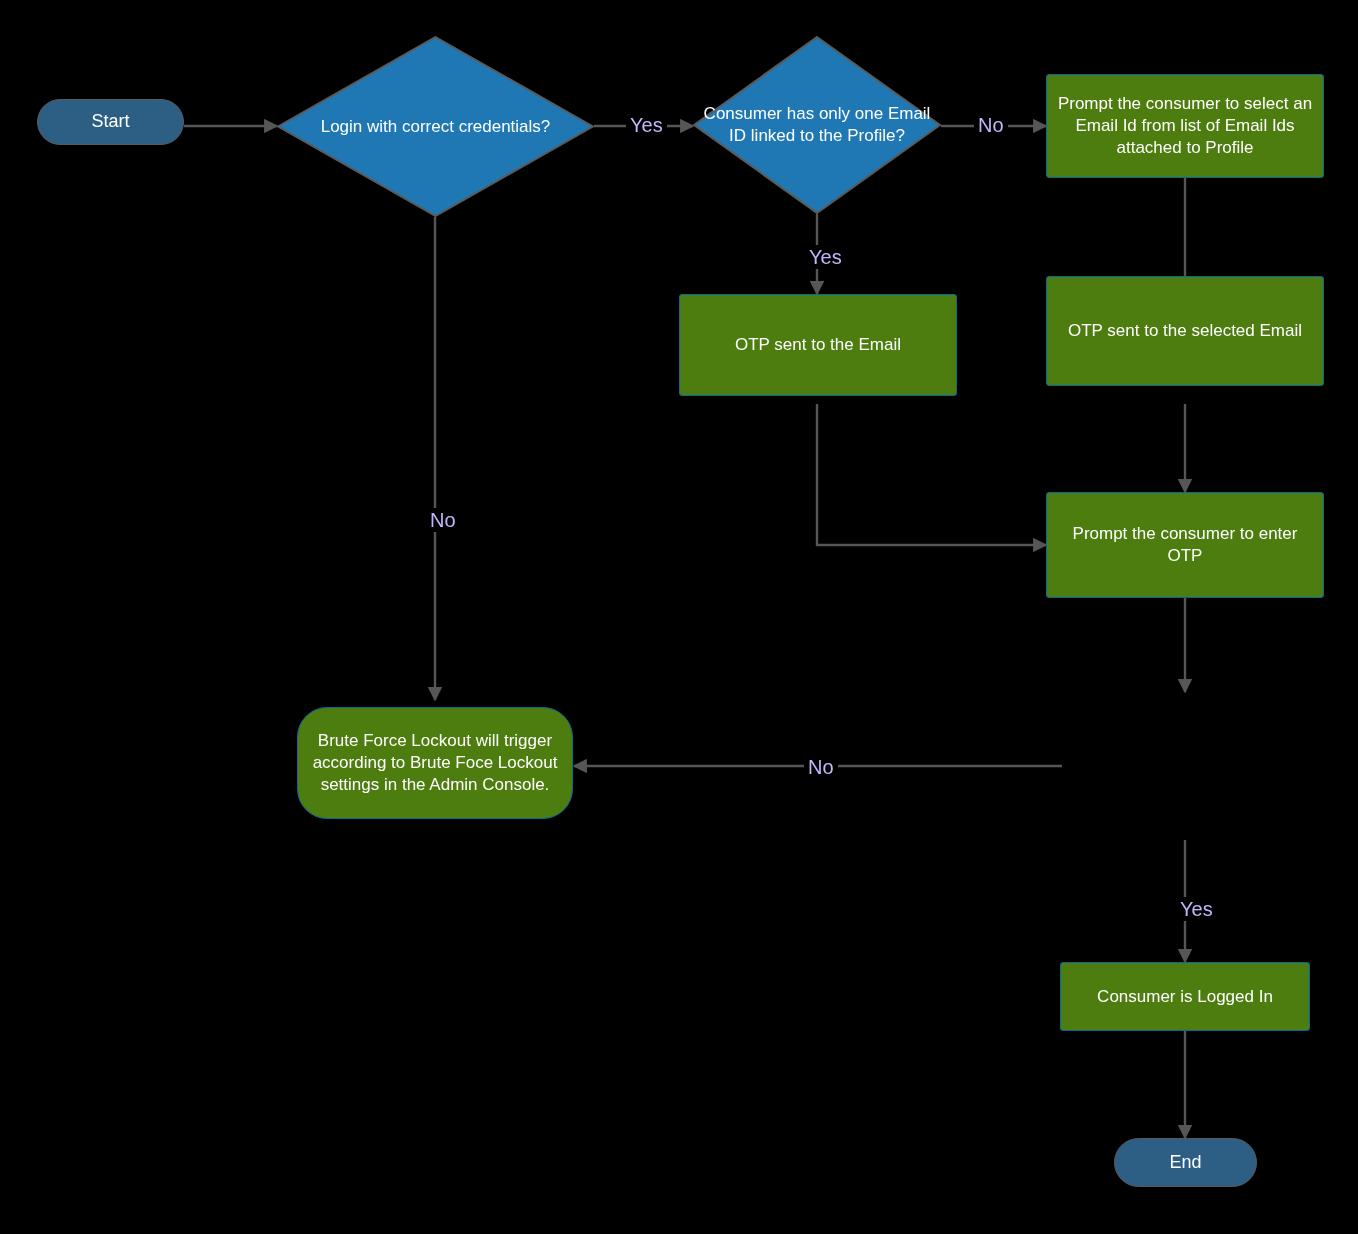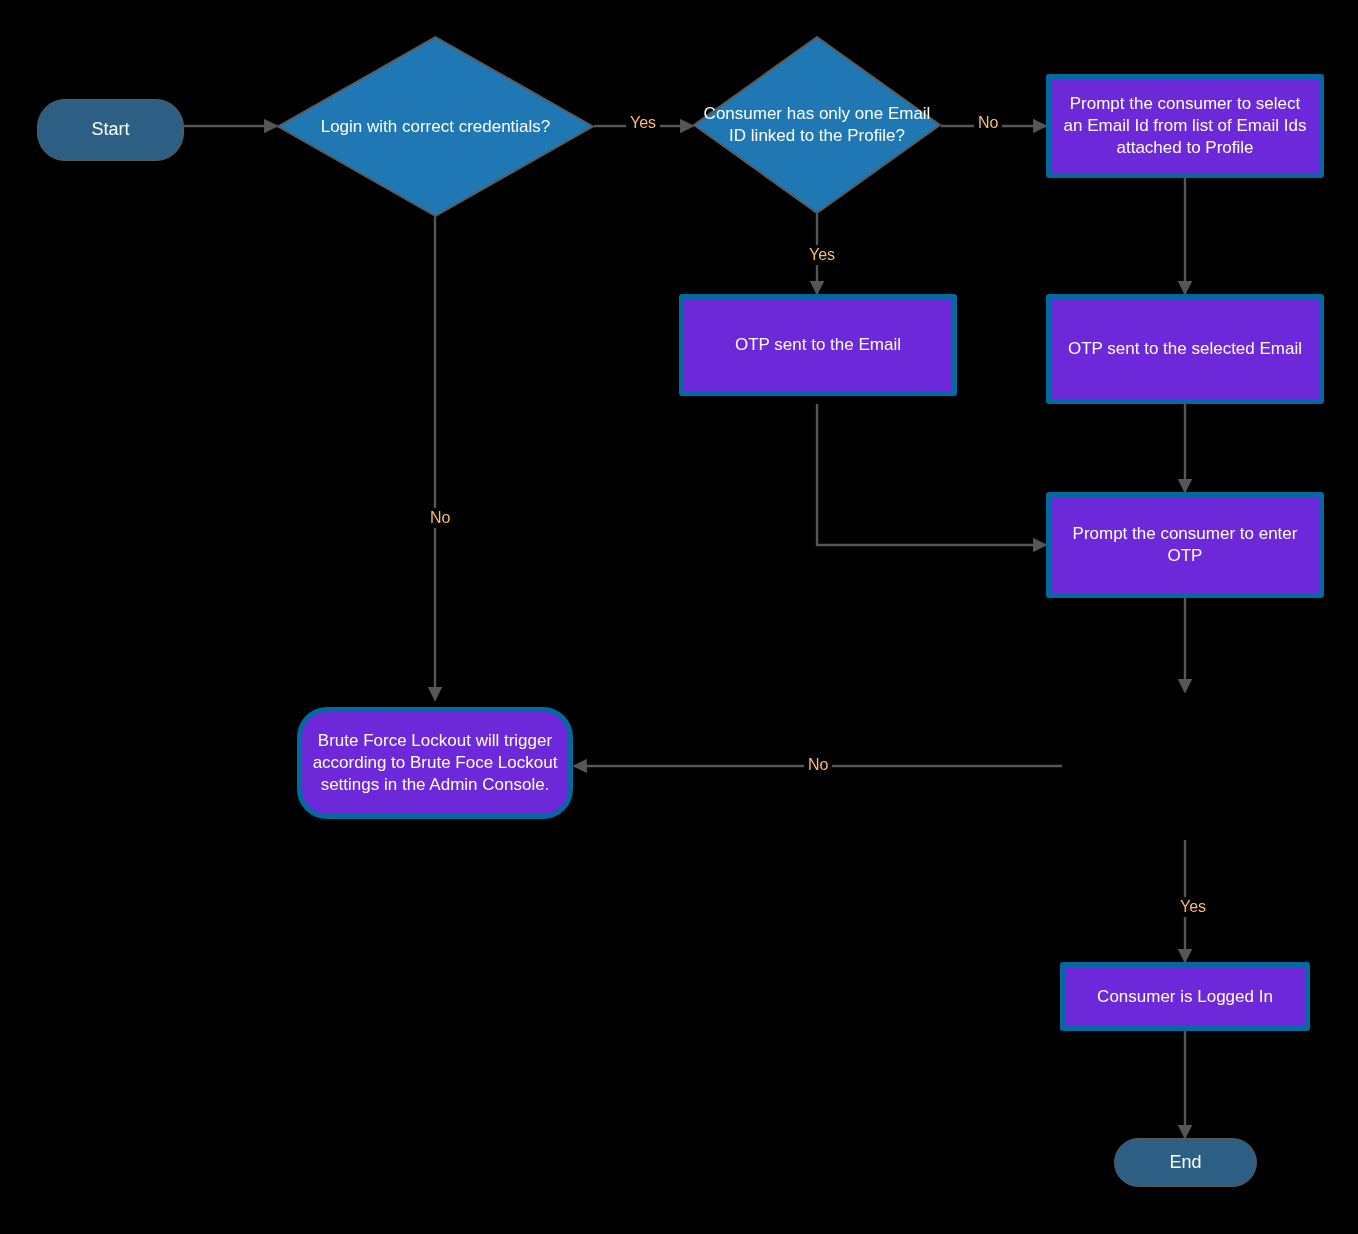--- a/index.html
+++ b/index.html
@@ -30,22 +30,22 @@
     box-sizing: border-box;
     display: flex;
     align-items: center;
     justify-content: center;
     text-align: center;
     color: #ffffff;
     line-height: 1.28;
     z-index: 5;
   }
   .node-box {
-    background: #6d28d9;
-    border: 5px solid #0369a1;
+    background: #4d7c0f;
+    border: 1px solid #0369a1;
     border-radius: 3px;
     font-size: 17px;
     padding: 4px 8px;
   }
   .node-terminal {
     background: #2d5f85;
     border: 1px solid #5a5a5a;
     font-size: 18px;
   }
   .node-diamond {
@@ -63,22 +63,22 @@
     z-index: -1;
   }
   .node-diamond .dia-label {
     position: relative;
     z-index: 2;
     pointer-events: none;
     padding: 0 6px;
   }
   .edge-label {
     position: absolute;
-    color: #fdba74;
-    font-size: 16px;
+    color: #c4b5fd;
+    font-size: 20px;
     background: #000000;
     padding: 1px 4px;
     z-index: 6;
     line-height: 1.1;
     white-space: nowrap;
   }
   .edge-path {
     fill: none;
     stroke: #565656;
     stroke-width: 2.4;
@@ -117,21 +117,21 @@
 
     <path class="edge-path" d="M 1185 598 L 1185 692" marker-end="url(#arrow)"></path>
 
     <path class="edge-path" d="M 1062 766 L 574 766" marker-end="url(#arrow)"></path>
 
     <path class="edge-path" d="M 1185 840 L 1185 962" marker-end="url(#arrow)"></path>
 
     <path class="edge-path" d="M 1185 1031 L 1185 1138" marker-end="url(#arrow)"></path>
   </svg>
 
-  <div class="node node-terminal" style="left:37px; top:99px; width:147px; height:62px; border-radius:28px;">
+  <div class="node node-terminal" style="left:37px; top:99px; width:147px; height:46px; border-radius:28px;">
     <span>Start</span>
   </div>
 
   <div class="node node-diamond" style="left:277px; top:36px; width:317px; height:181px;align-items:center;">
     <svg class="dia-shape" viewBox="0 0 317 181" preserveAspectRatio="none">
       <polygon points="158.5,1 316,90.5 158.5,180 1,90.5" fill="#1f78b4" stroke="#5a5a5a" stroke-width="2"></polygon>
     </svg>
     <span class="dia-label">Login with correct credentials?</span>
   </div>
 
@@ -143,21 +143,21 @@
   </div>
 
   <div class="node node-box" style="left:1046px; top:74px; width:278px; height:104px;">
     <span>Prompt the consumer to select an Email Id from list of Email Ids attached to Profile</span>
   </div>
 
   <div class="node node-box" style="left:679px; top:294px; width:278px; height:102px;">
     <span>OTP sent to the Email</span>
   </div>
 
-  <div class="node node-box" style="left:1046px; top:294px; width:278px; height:110px;">
+  <div class="node node-box" style="left:1046px; top:276px; width:278px; height:110px;">
     <span>OTP sent to the selected Email</span>
   </div>
 
   <div class="node node-box" style="left:1046px; top:492px; width:278px; height:106px;">
     <span>Prompt the consumer to enter OTP</span>
   </div>
 
   <div class="node node-box" style="left:297px; top:707px; width:276px; height:112px;border-radius:30px;">
     <span>Brute Force Lockout will trigger according to Brute Foce Lockout settings in the Admin Console.</span>
   </div>

